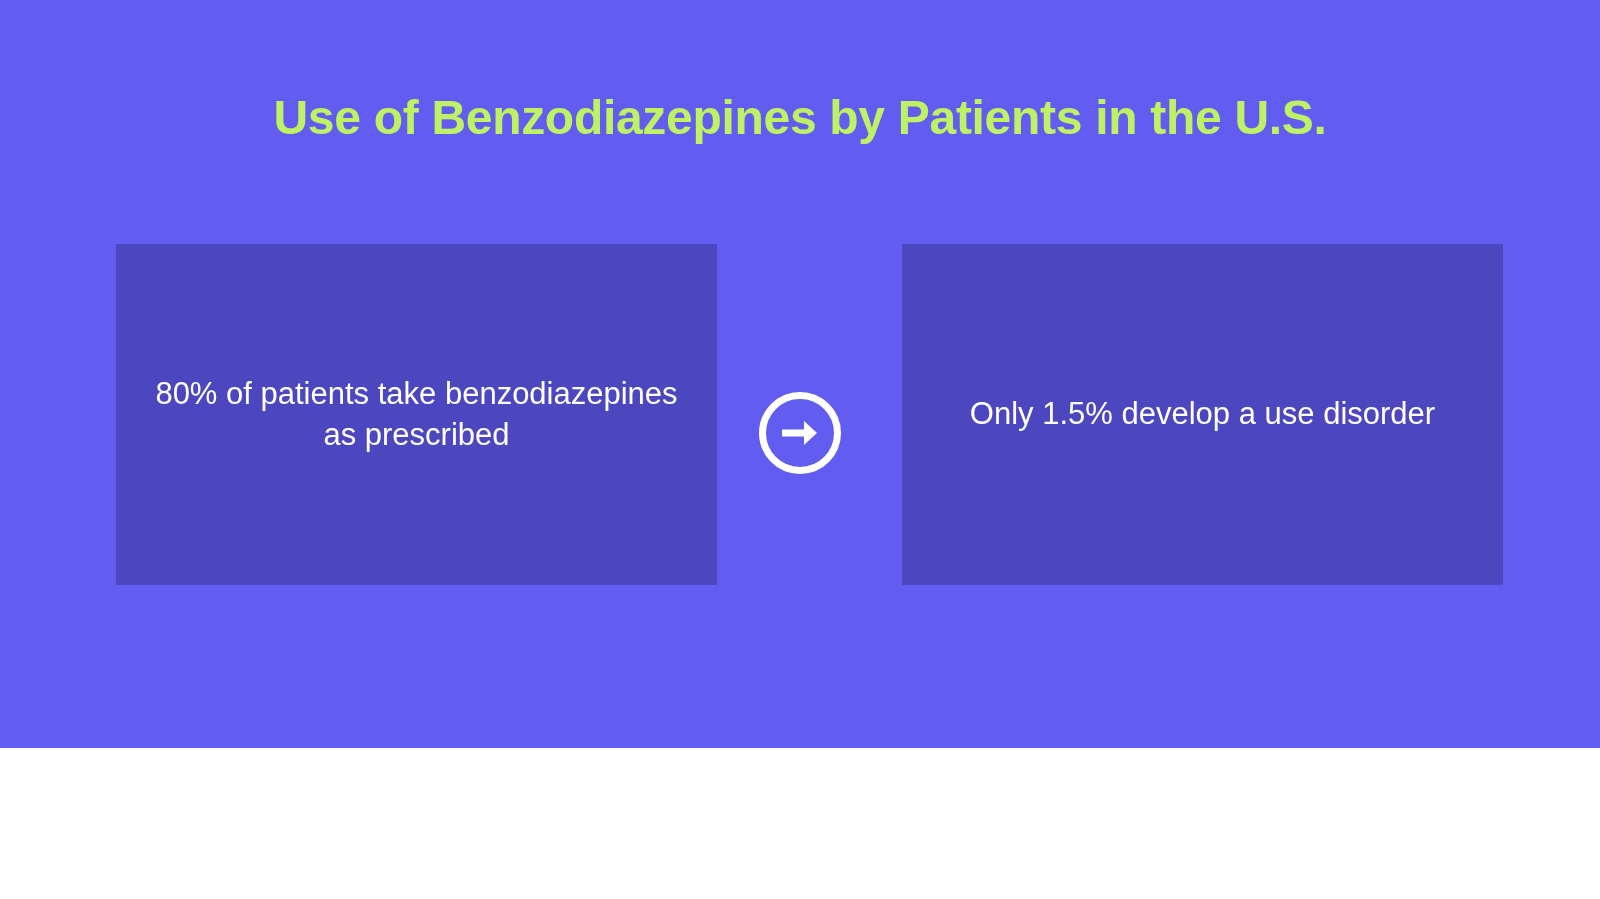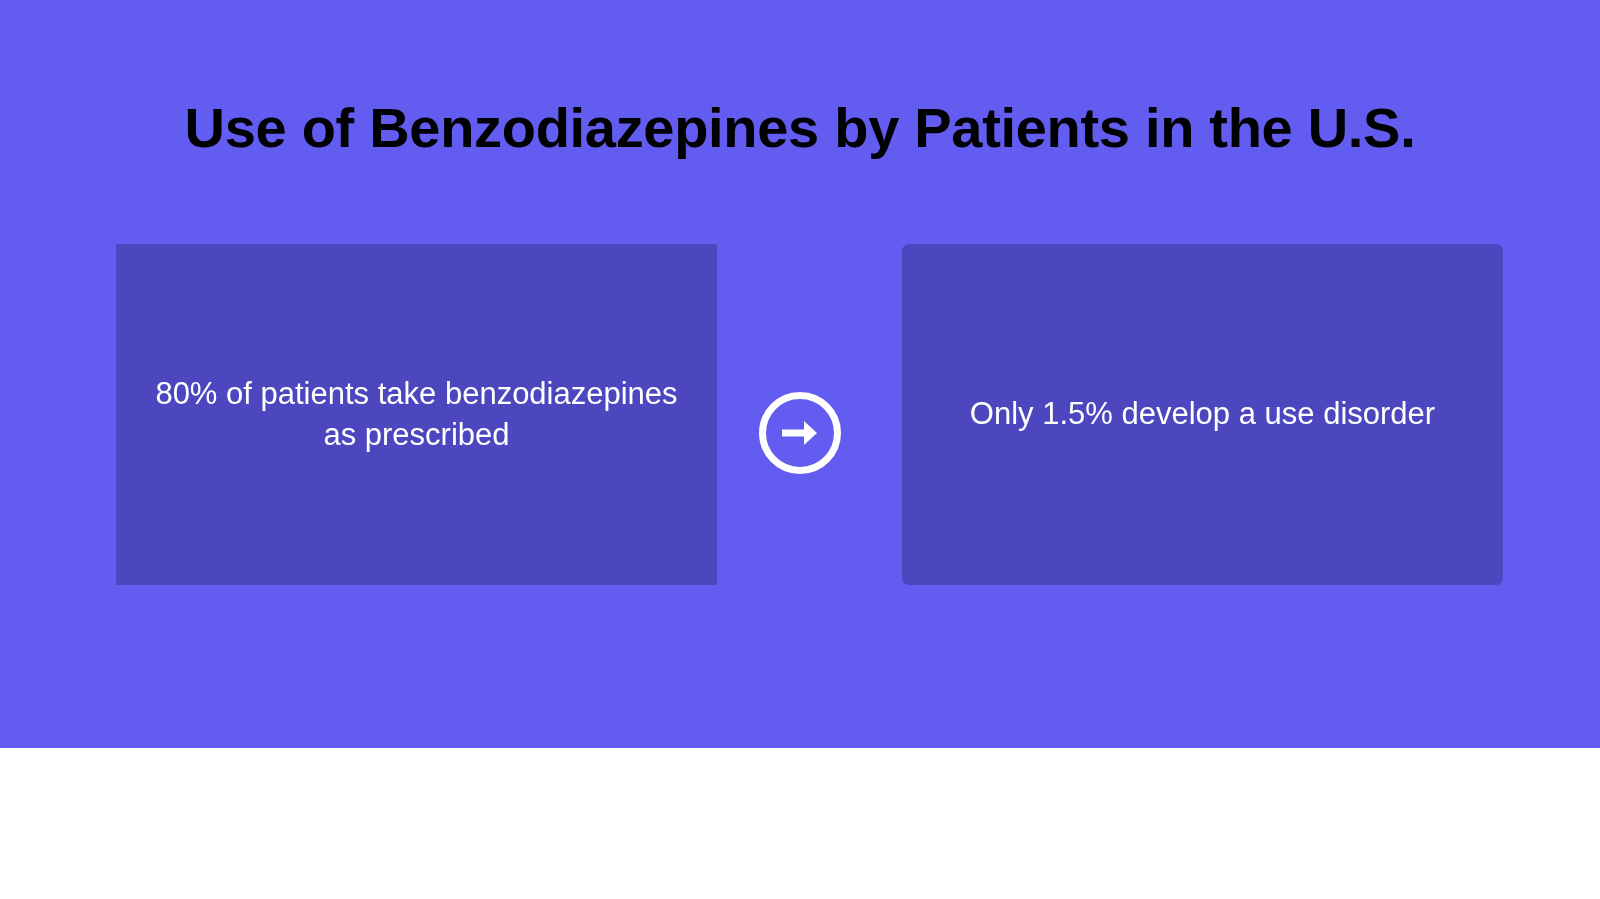--- a/index.html
+++ b/index.html
@@ -30,22 +30,22 @@
     height: 748px;
     background: #625cf0;
   }
 
   .slide-title {
     position: absolute;
     left: 0;
     top: 58px;
     width: 1600px;
     text-align: center;
-    color: #000000;
-    font-size: 56px;
+    color: #bef264;
+    font-size: 48px;
     font-weight: bold;
     letter-spacing: -0.3px;
     line-height: 1.15;
     white-space: nowrap;
   }
 
   
   .card {
     position: absolute;
     top: 244px;
@@ -59,21 +59,20 @@
   .card-left {
     left: 96px;
     width: 601px;
     padding: 0 30px;
     margin-left: 20px;
   }
   .card-right {
     left: 902px;
     width: 601px;
     padding: 0 30px;
-    border-radius: 7px;
   }
   .card-text {
     color: #ffffff;
     font-size: 31px;
     font-weight: normal;
     line-height: 1.32;
     text-align: center;
   }
 
   

